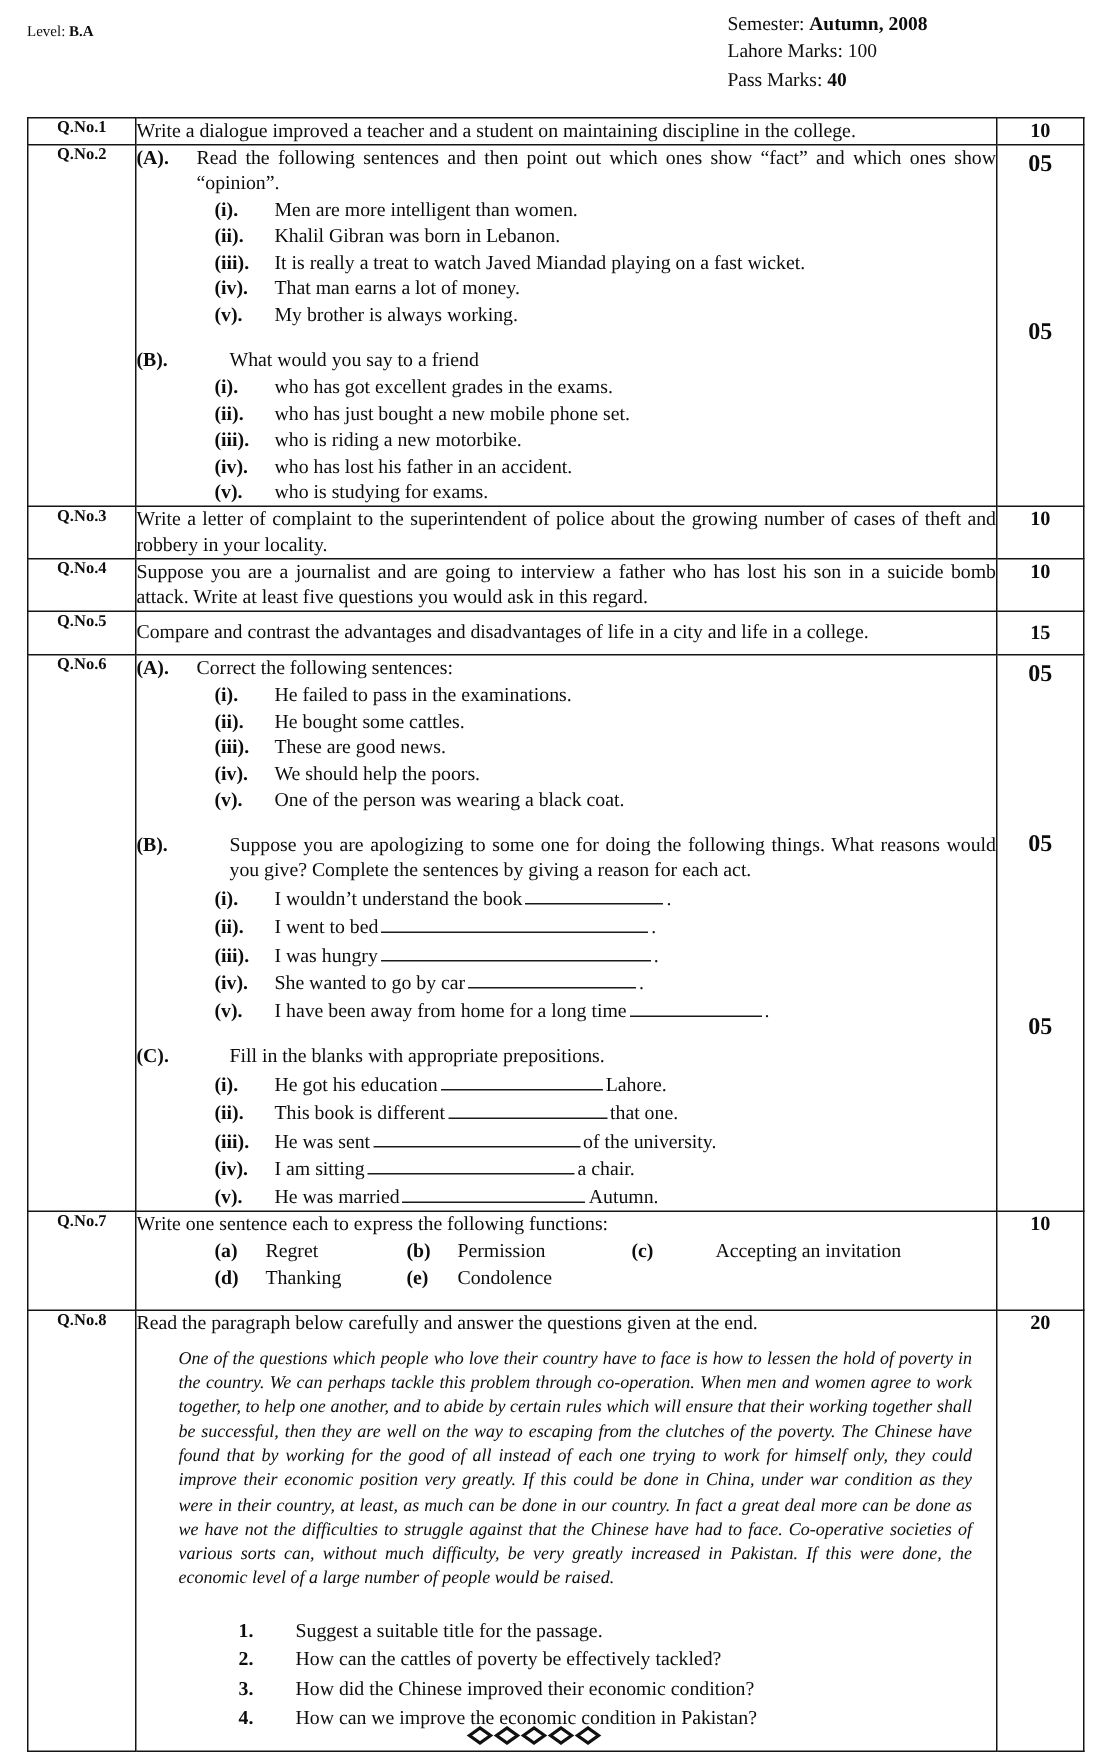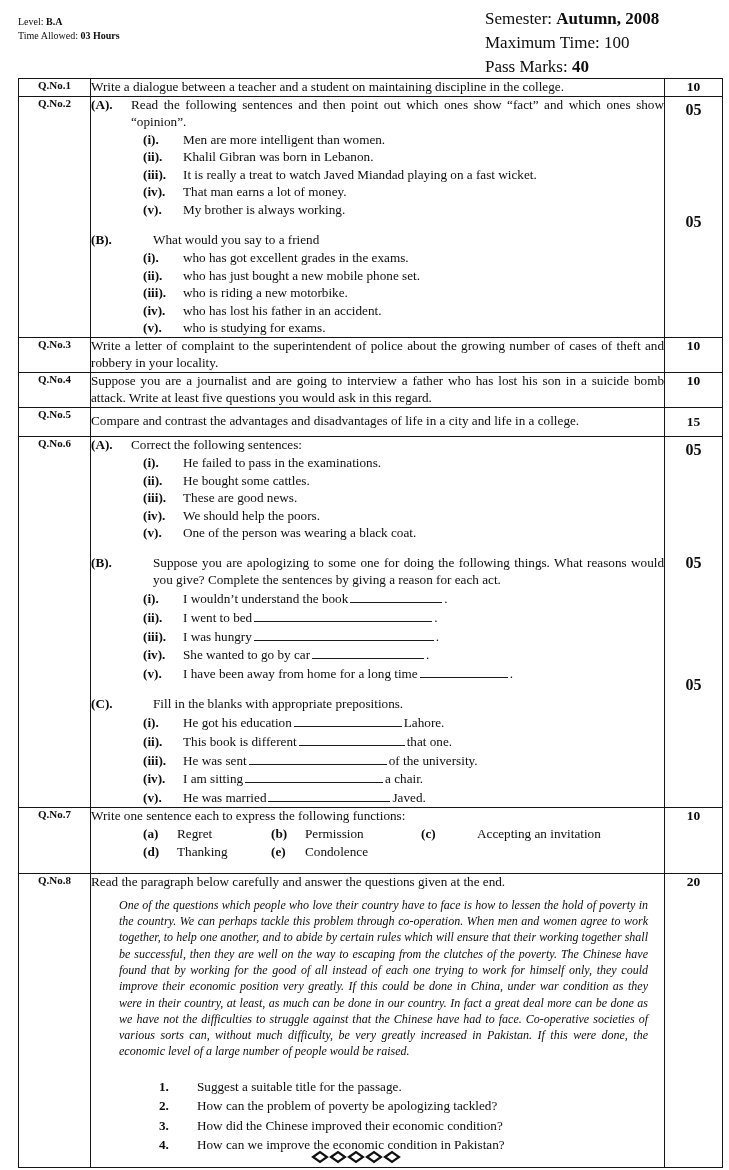--- a/index.html
+++ b/index.html
@@ -36,21 +36,21 @@
     left: 18px;
     top: 15px;
     line-height: 1.42;
     font-size: 10px;
   }
   .hdr-right {
     position: absolute;
     left: 485px;
     top: 7px;
     line-height: 1.42;
-    font-size: 17px;
+    font-size: 13px;
   }
   .hdr-line { white-space: nowrap; }
   .hdr-line b { font-weight: bold; }
 
   
   .qtable {
     position: absolute;
     left: 18px;
     top: 78px;
     width: 704px;
@@ -198,41 +198,40 @@
   .footer svg { display: inline-block; vertical-align: middle; }
 </style>
 </head>
 <body>
 
 <div class="page">
 
   <div class="header">
     <div class="hdr-left">
       <div class="hdr-line"><span>Level:</span> <b>B.A</b></div>
-      <div class="hdr-line"><span>Time Allowed:</span> <b>03 Hours</b></div>
     </div>
     <div class="hdr-right">
       <div class="hdr-line"><span>Semester:</span> <b>Autumn, 2008</b></div>
-      <div class="hdr-line"><span>Maximum Time:</span> <span>100</span></div>
+      <div class="hdr-line"><span>Lahore Marks:</span> <span>100</span></div>
       <div class="hdr-line"><span>Pass Marks:</span> <b>40</b></div>
     </div>
   </div>
 
   <table class="qtable">
     <colgroup>
       <col class="col-qno">
         <col class="col-body">
         <col class="col-marks">
     </colgroup>
     <tbody>
 
       <tr>
         <td class="qno">Q.No.1</td>
         <td class="body">
-          <div class="lead">Write a dialogue between a teacher and a student on maintaining discipline in the college.</div>
+          <div class="lead">Write a dialogue improved a teacher and a student on maintaining discipline in the college.</div>
         </td>
         <td class="marks">10</td>
       </tr>
 
       <tr>
         <td class="qno">Q.No.2</td>
         <td class="body">
           <div class="part-row">
             <span class="part-lbl w40">(A).</span>
             <span class="part-txt">Read the following sentences and then point out which ones show “fact” and which ones show “opinion”.</span>
@@ -391,21 +390,21 @@
             <li>
                 <span class="rn">(iii).</span>
                 <span class="st"><span>He was sent</span><span class="blank" style="width:138px"></span><span>of the university.</span></span>
               </li>
             <li>
                 <span class="rn">(iv).</span>
                 <span class="st"><span>I am sitting</span><span class="blank" style="width:138px"></span><span>a chair.</span></span>
               </li>
             <li>
                 <span class="rn">(v).</span>
-                <span class="st"><span>He was married</span><span class="blank" style="width:122px"></span><span>Javed.</span></span>
+                <span class="st"><span>He was married</span><span class="blank" style="width:122px"></span><span>Autumn.</span></span>
               </li>
           </ul>
         </td>
         <td class="marks-split">
           <div class="mk" style="padding-top:4px;">05</div>
           <div class="mk" style="padding-top:95px;">05</div>
           <div class="mk" style="padding-top:104px;">05</div>
         </td>
       </tr>
 
@@ -446,21 +445,21 @@
         <td class="body" style="padding-bottom:8px;">
           <div class="lead">Read the paragraph below carefully and answer the questions given at the end.</div>
           <div class="passage">One of the questions which people who love their country have to face is how to lessen the hold of poverty in the country. We can perhaps tackle this problem through co-operation. When men and women agree to work together, to help one another, and to abide by certain rules which will ensure that their working together shall be successful, then they are well on the way to escaping from the clutches of the poverty. The Chinese have found that by working for the good of all instead of each one trying to work for himself only, they could improve their economic position very greatly. If this could be done in China, under war condition as they were in their country, at least, as much can be done in our country. In fact a great deal more can be done as we have not the difficulties to struggle against that the Chinese have had to face. Co-operative societies of various sorts can, without much difficulty, be very greatly increased in Pakistan. If this were done, the economic level of a large number of people would be raised.</div>
           <ul class="qlist">
             <li>
                 <span class="qn">1.</span>
                 <span class="st">Suggest a suitable title for the passage.</span>
               </li>
             <li>
                 <span class="qn">2.</span>
-                <span class="st">How can the problem of poverty be apologizing tackled?</span>
+                <span class="st">How can the cattles of poverty be effectively tackled?</span>
               </li>
             <li>
                 <span class="qn">3.</span>
                 <span class="st">How did the Chinese improved their economic condition?</span>
               </li>
             <li>
                 <span class="qn">4.</span>
                 <span class="st">How can we improve the economic condition in Pakistan?</span>
               </li>
 

